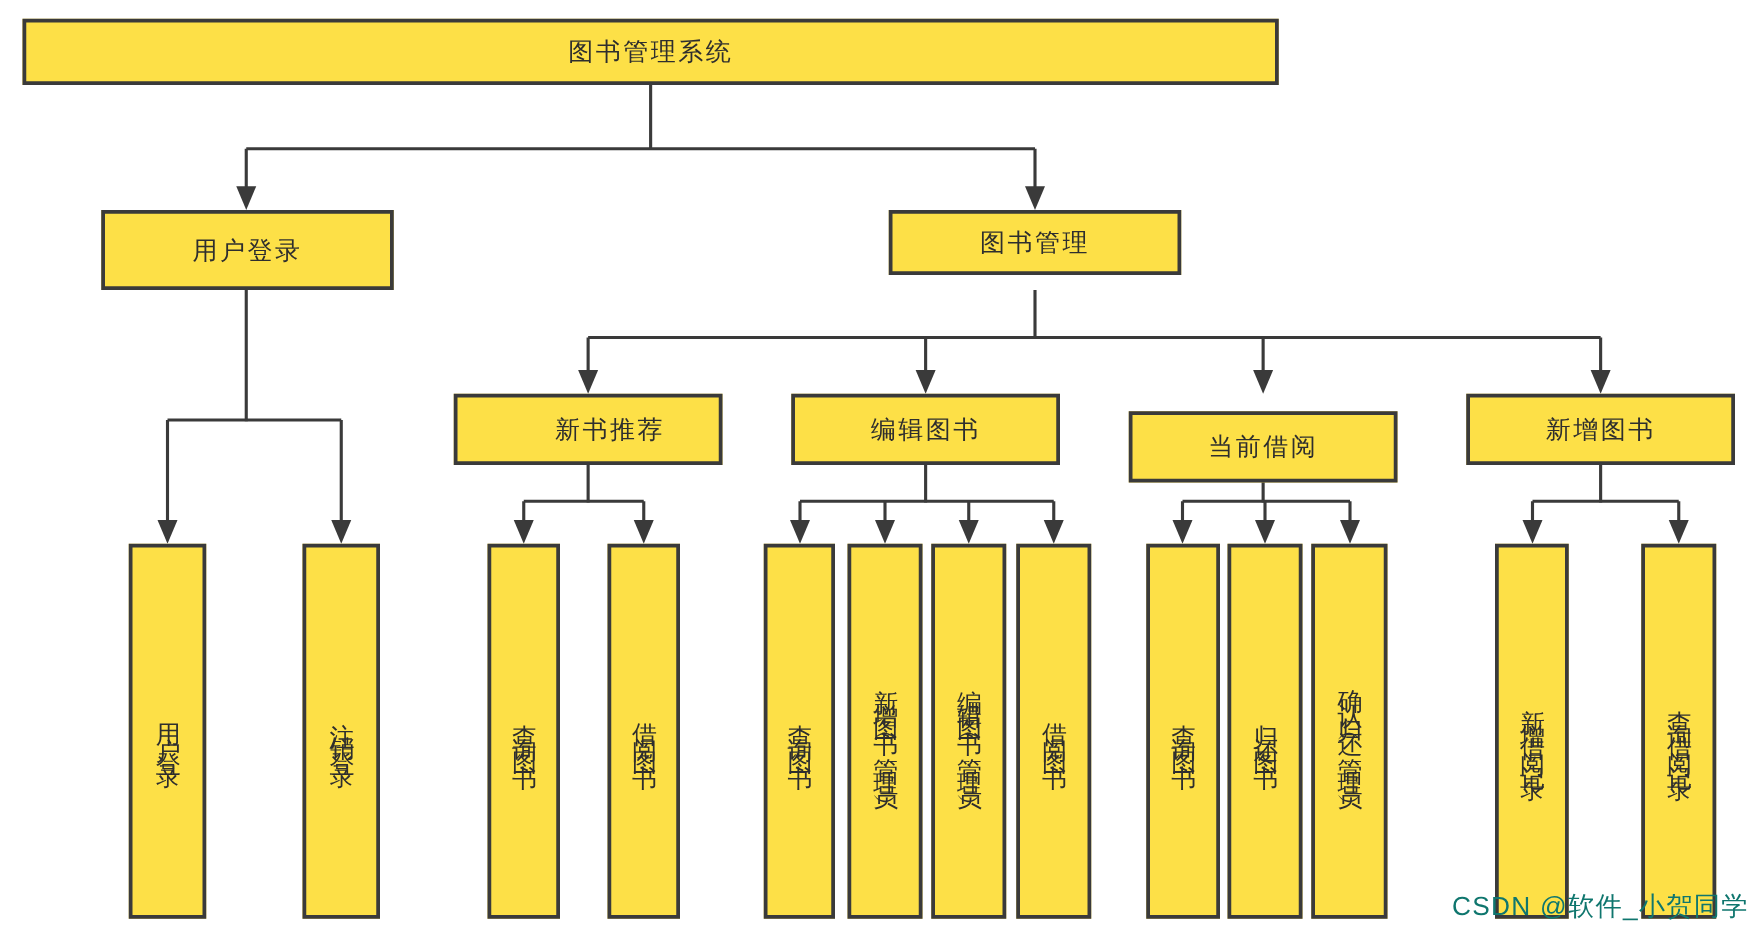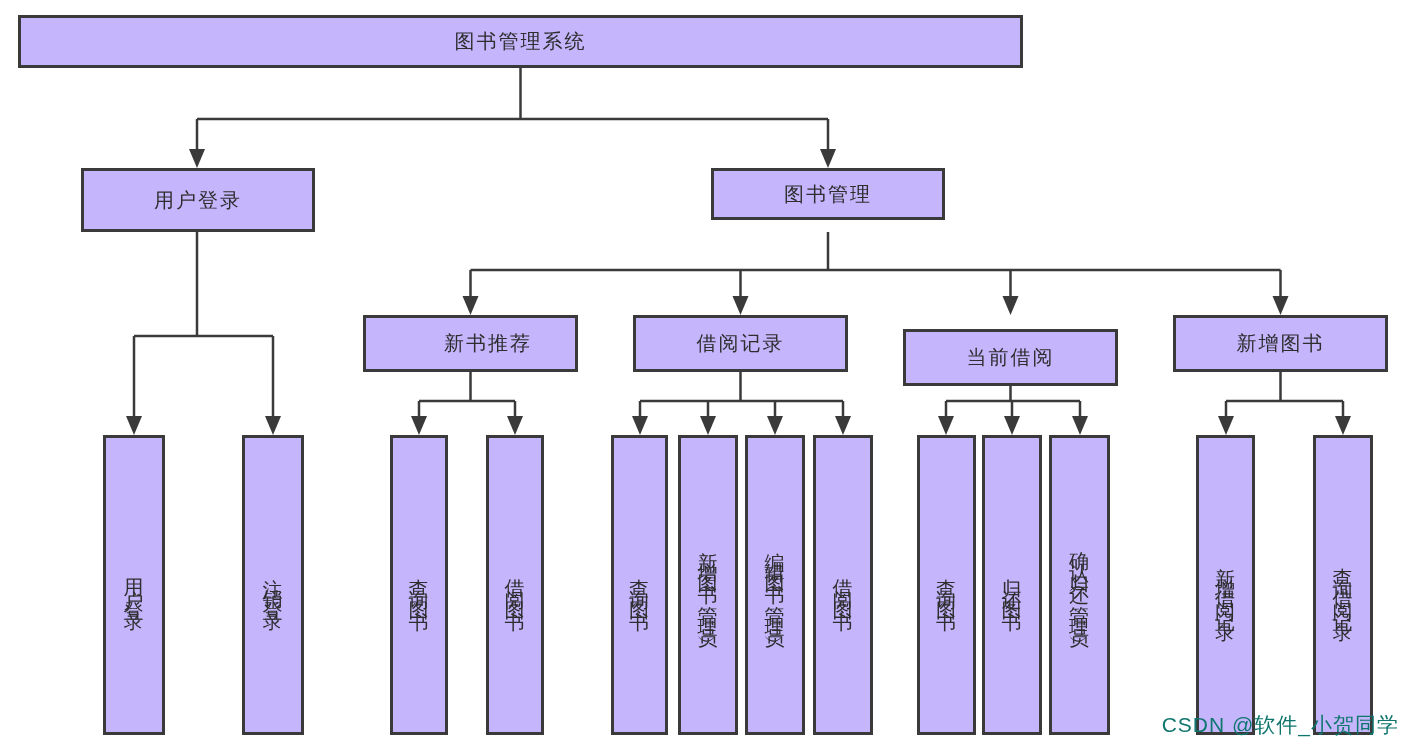--- a/index.html
+++ b/index.html
@@ -19,21 +19,21 @@
   #wires {
     position: absolute;
     left: 0; top: 0;
     width: 1405px;
     height: 747px;
   }
   .node {
     position: absolute;
     box-sizing: border-box;
     border: 3px solid #3a3a3a;
-    background: #c4b5fd;
+    background: #fde047;
     display: flex;
     align-items: center;
     justify-content: center;
     font-size: 20px;
     color: #2e2e2e;
     letter-spacing: 2px;
   }
   .hbox {  }
   .vbox .vtext {
     writing-mode: vertical-rl;
@@ -132,21 +132,21 @@
     <span>用户登录</span>
   </div>
   <div class="node hbox" style="left:711px; top:168px; width:234px; height:52px;">
     <span>图书管理</span>
   </div>
 
   <div class="node hbox" style="left:363px; top:315px; width:215px; height:57px;padding-left:35px;">
     <span>新书推荐</span>
   </div>
   <div class="node hbox" style="left:633px; top:315px; width:215px; height:57px;">
-    <span>借阅记录</span>
+    <span>编辑图书</span>
   </div>
   <div class="node hbox" style="left:903px; top:329px; width:215px; height:57px;">
     <span>当前借阅</span>
   </div>
   <div class="node hbox" style="left:1173px; top:315px; width:215px; height:57px;">
     <span>新增图书</span>
   </div>
 
   <div class="node vbox" style="left:103px; top:435px; width:62px; height:300px;">
     <span class="vtext">用户登录</span>

